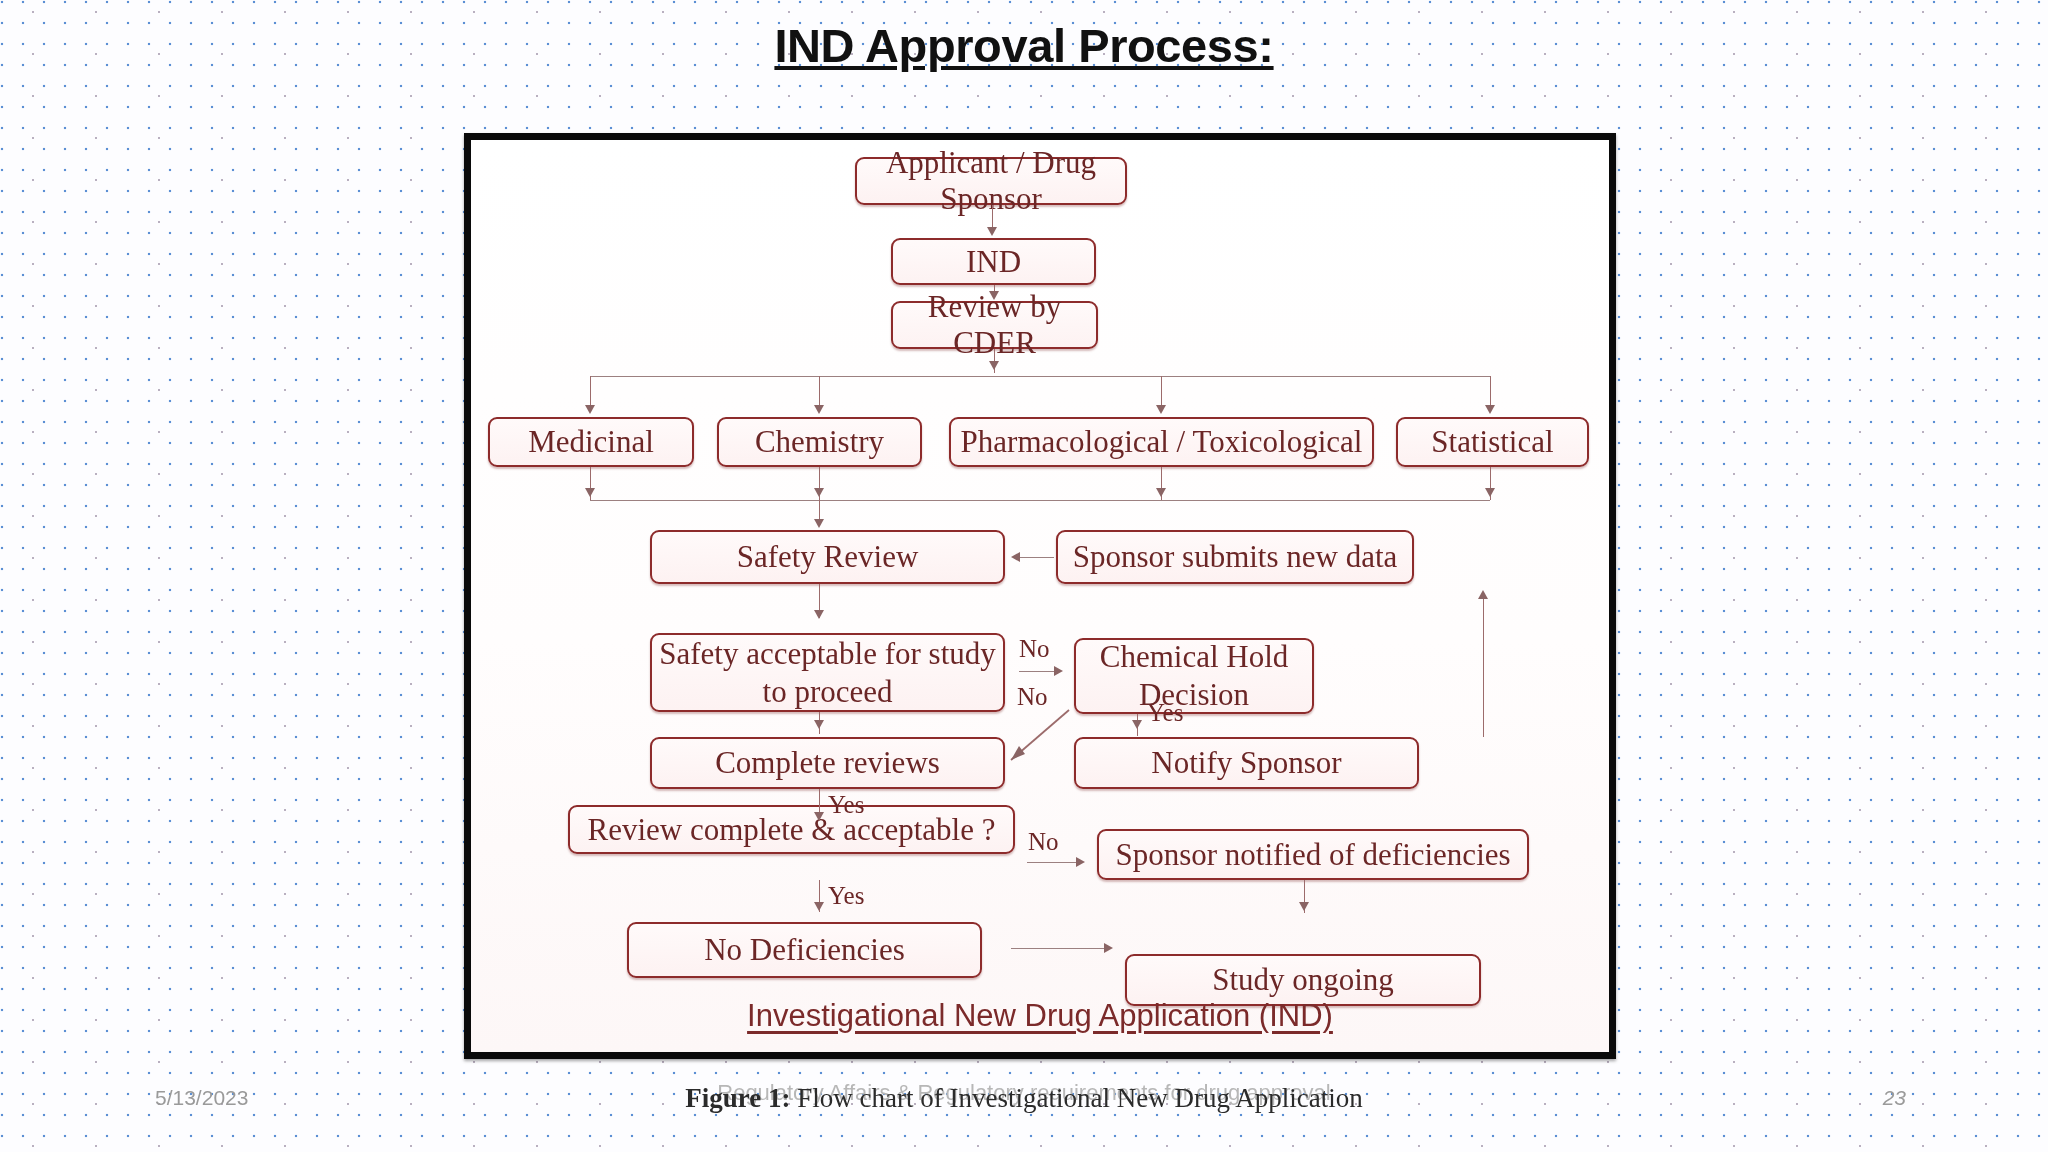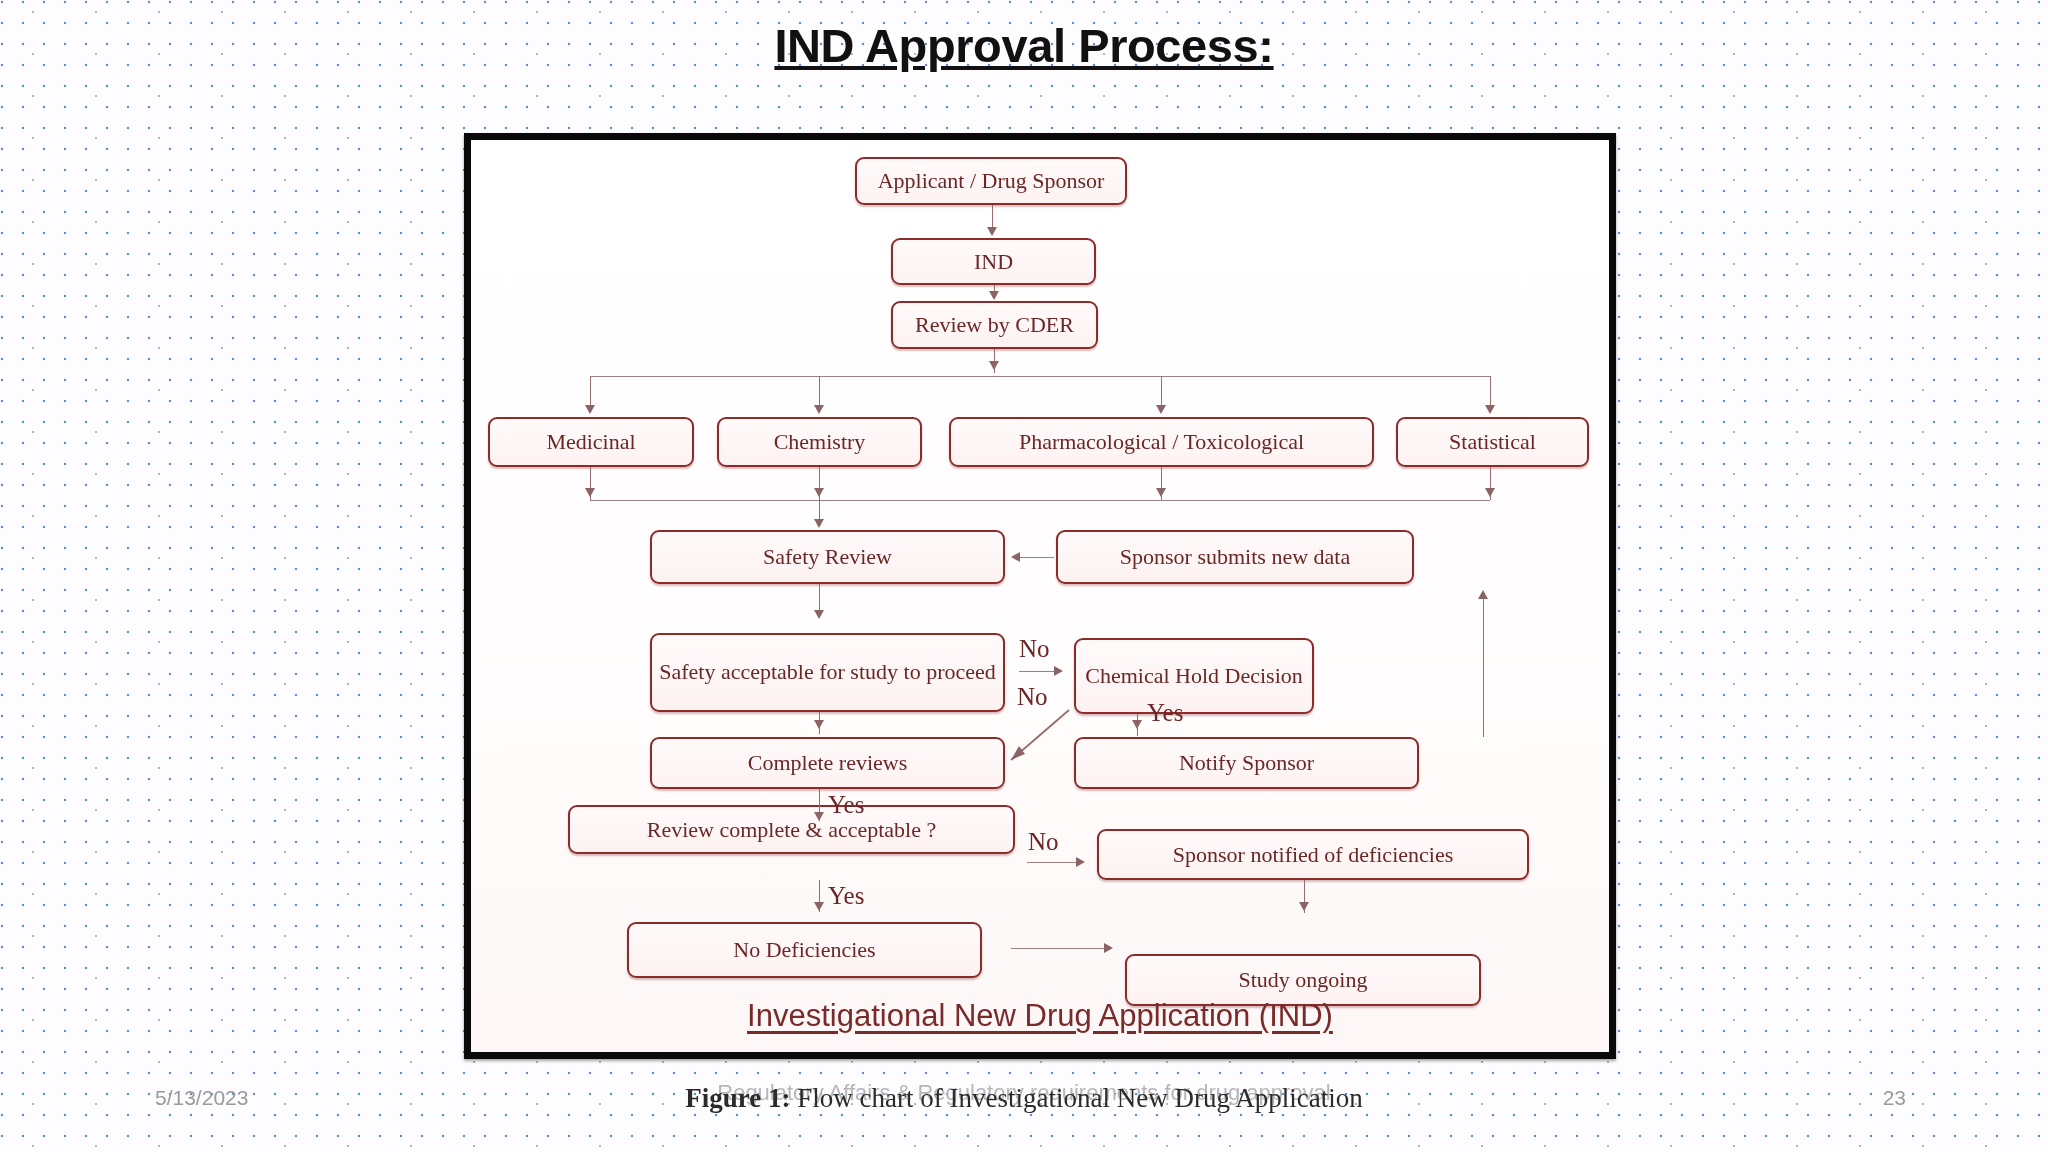--- a/index.html
+++ b/index.html
@@ -42,21 +42,21 @@
   }
   
   .node{
     position:absolute;
     box-sizing:border-box;
     border:2.6px solid #8d2b2b;
     border-radius:9px;
     background:linear-gradient(180deg,#fffafa 0%,#fdf2f2 100%);
     color:#6b2626;
     font-family:"Liberation Serif", serif;
-    font-size:22px;
+    font-size:31px;
     display:flex;align-items:center;justify-content:center;
     text-align:center;
     line-height:1.15;
     box-shadow:0 2px 2px rgba(120,40,40,.30);
     padding:0 6px;
   }
   .node.two-line{ line-height:1.22; }
 
   .lbl{
     position:absolute;
@@ -94,20 +94,21 @@
   
   #footer-date{
     position:absolute;left:155px;top:1086px;
     font-size:21px;color:#9a9a9a;
     font-family:"Liberation Sans", sans-serif;
   }
   #footer-page{
     position:absolute;right:142px;top:1086px;
     font-size:21px;color:#9a9a9a;
     font-family:"Liberation Sans", sans-serif;
+    font-style:italic;
   }
   #footer-center{
     position:absolute;left:0;top:1080px;width:2048px;text-align:center;
     font-size:22px;color:#b7b7b7;
     font-family:"Liberation Sans", sans-serif;
   }
   #figure-caption{
     position:absolute;left:0;top:1083px;width:2048px;text-align:center;
     font-family:"Liberation Serif", serif;
     font-size:27px;color:#2b2b2b;

